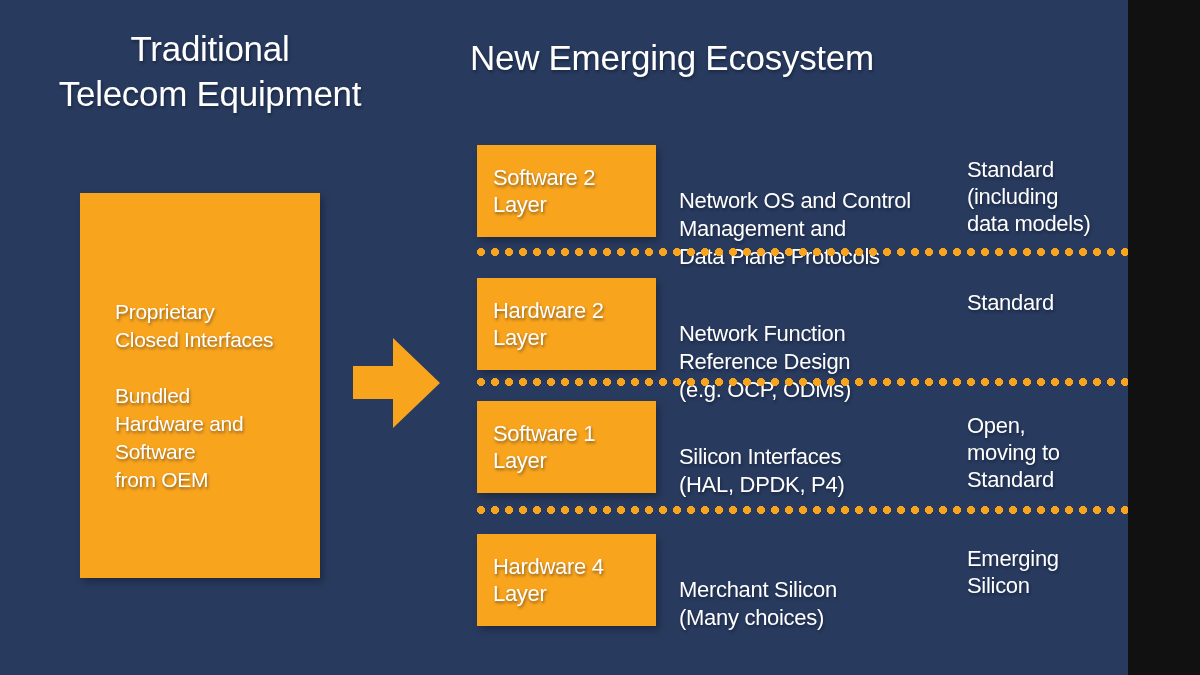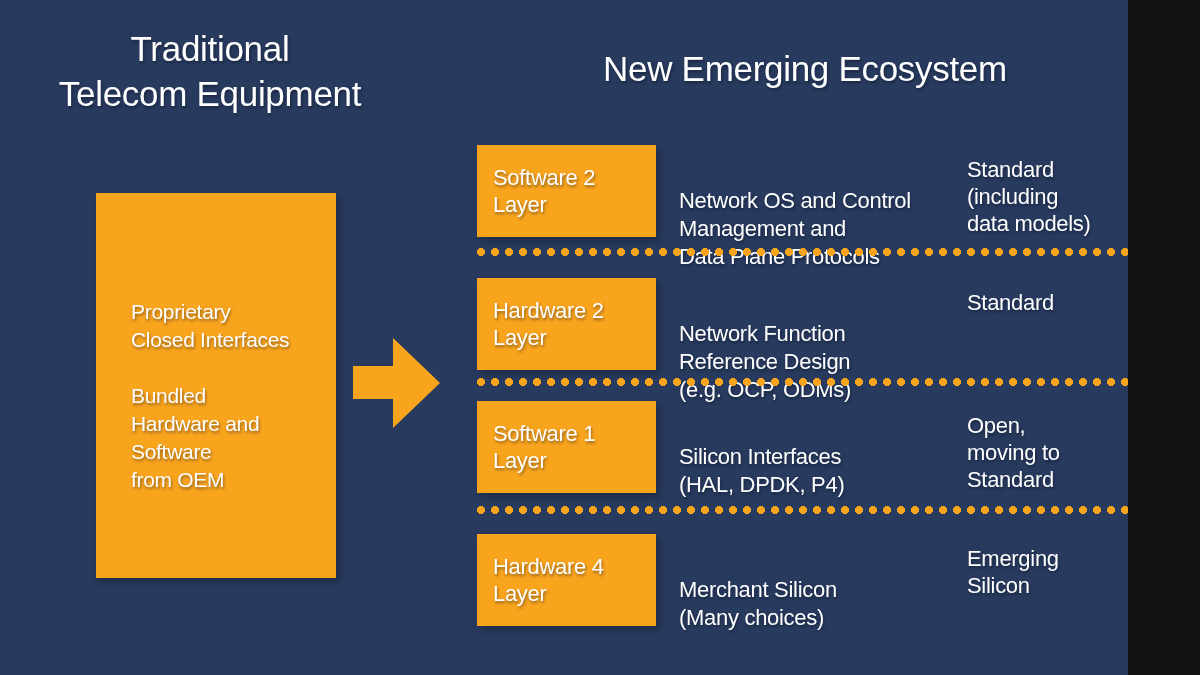--- a/index.html
+++ b/index.html
@@ -4,23 +4,23 @@
 <style>
   html,body{margin:0;padding:0;background:#111;}
   .slide{
     position:relative;width:1128px;height:675px;overflow:hidden;
     background:var(--bg,#283A5E);
     font-family:"Liberation Sans",sans-serif;
     font-weight:normal;color:var(--text,#FFFFFF);
   }
   .t{white-space:pre-line;letter-spacing:-0.3px;text-shadow:1px 2px 3px rgba(8,16,34,0.45);}
   .left-title{position:absolute;left:0;top:26px;width:420px;text-align:center;font-size:35px;line-height:45px;}
-  .right-title{position:absolute;left:470px;top:49px;width:670px;text-align:center;font-size:35px;line-height:40px;}
+  .right-title{position:absolute;left:470px;top:38px;width:670px;font-size:35px;line-height:40px;}
   .left-box{
-    position:absolute;left:96px;top:193px;width:240px;height:385px;
+    position:absolute;left:80px;top:193px;width:240px;height:385px;
     background:var(--accent,#F9A41D);box-shadow:3px 4px 7px rgba(0,0,0,0.28);
     display:flex;align-items:center;
   }
   .left-box-text{padding-left:35px;padding-top:20px;font-size:21px;line-height:28px;}
   .arrow{position:absolute;left:350px;top:335px;}
   .row{position:absolute;left:477px;width:693px;height:92px;}
   .row-0{top:145px}.row-1{top:278px}.row-2{top:401px}.row-3{top:534px}
   .layer-box{
     position:absolute;left:0;top:0;width:179px;height:92px;
     background:var(--accent,#F9A41D);box-shadow:3px 4px 7px rgba(0,0,0,0.28);

